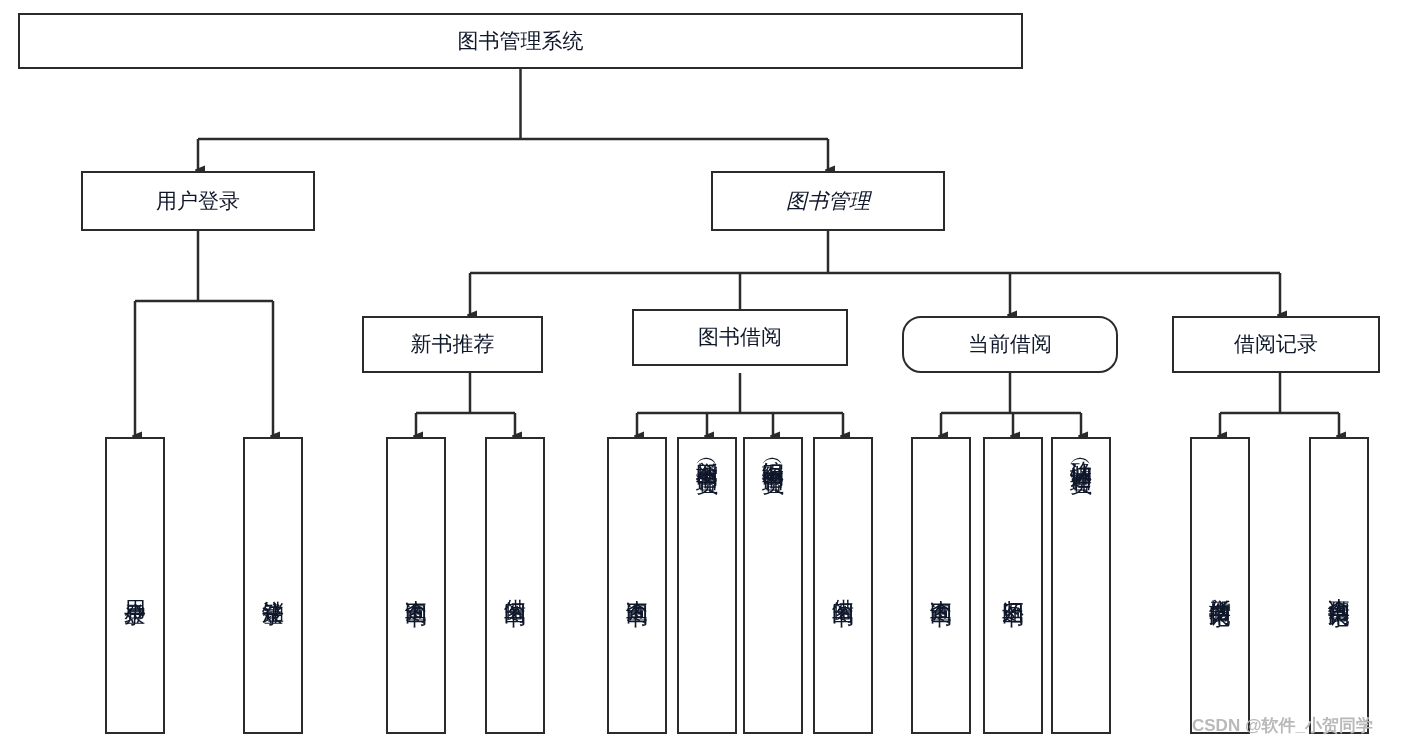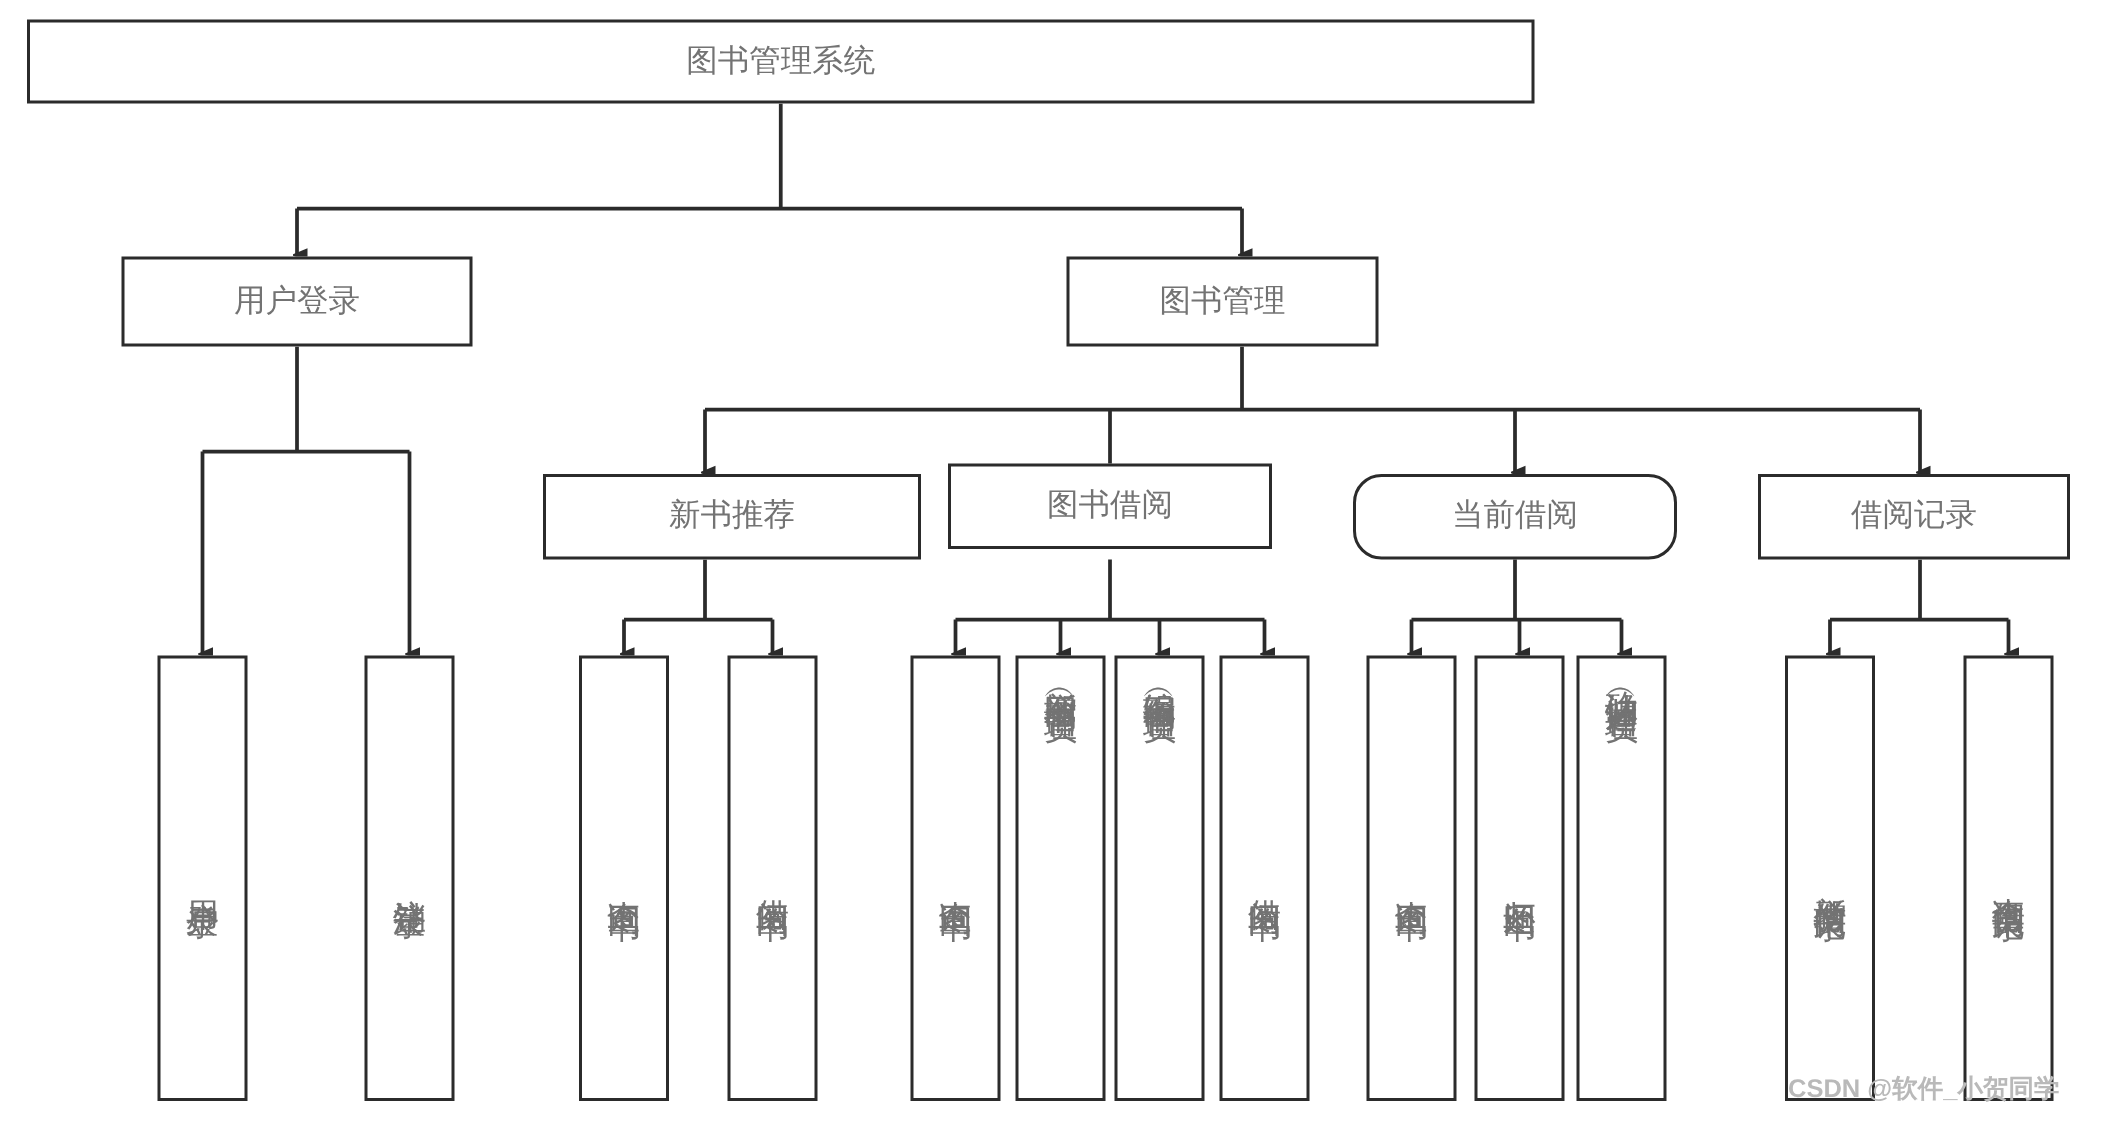--- a/index.html
+++ b/index.html
@@ -31,21 +31,21 @@
     position: absolute;
     box-sizing: border-box;
     background: #ffffff;
     border: 2px solid #2b2b2b;
     display: flex;
     align-items: center;
     justify-content: center;
     overflow: hidden;
   }
   .node-label {
-    color: #737373;
+    color: #0f172a;
     text-align: center;
     line-height: 1.18;
     white-space: nowrap;
   }
   .node.horizontal .node-label {
     font-size: 21px;
   }
   .node.root .node-label {
     font-size: 21px;
   }
@@ -119,24 +119,24 @@
         <line x1="1339" y1="413" x2="1339" y2="436" stroke="#2b2b2b" stroke-width="2.5" marker-end="url(#arrowhead)"></line>
       </g>
   </svg>
   <div id="node-layer">
       <div class="node horizontal root" style="left: 18px; top: 13px; width: 1005px; height: 56px;">
         <span class="node-label">图书管理系统</span>
       </div>
       <div class="node horizontal" style="left: 81px; top: 171px; width: 234px; height: 60px;">
         <span class="node-label">用户登录</span>
       </div>
-      <div class="node horizontal" style="left: 711px; top: 171px; width: 208px; height: 60px;">
+      <div class="node horizontal" style="left: 711px; top: 171px; width: 234px; height: 60px; font-style: italic;">
         <span class="node-label">图书管理</span>
       </div>
-      <div class="node horizontal" style="left: 362px; top: 316px; width: 252px; height: 57px;">
+      <div class="node horizontal" style="left: 362px; top: 316px; width: 181px; height: 57px;">
         <span class="node-label">新书推荐</span>
       </div>
       <div class="node horizontal" style="left: 632px; top: 309px; width: 216px; height: 57px;">
         <span class="node-label">图书借阅</span>
       </div>
       <div class="node horizontal" style="left: 902px; top: 316px; width: 216px; height: 57px; border-radius: 19px;">
         <span class="node-label">当前借阅</span>
       </div>
       <div class="node horizontal" style="left: 1172px; top: 316px; width: 208px; height: 57px;">
         <span class="node-label">借阅记录</span>

